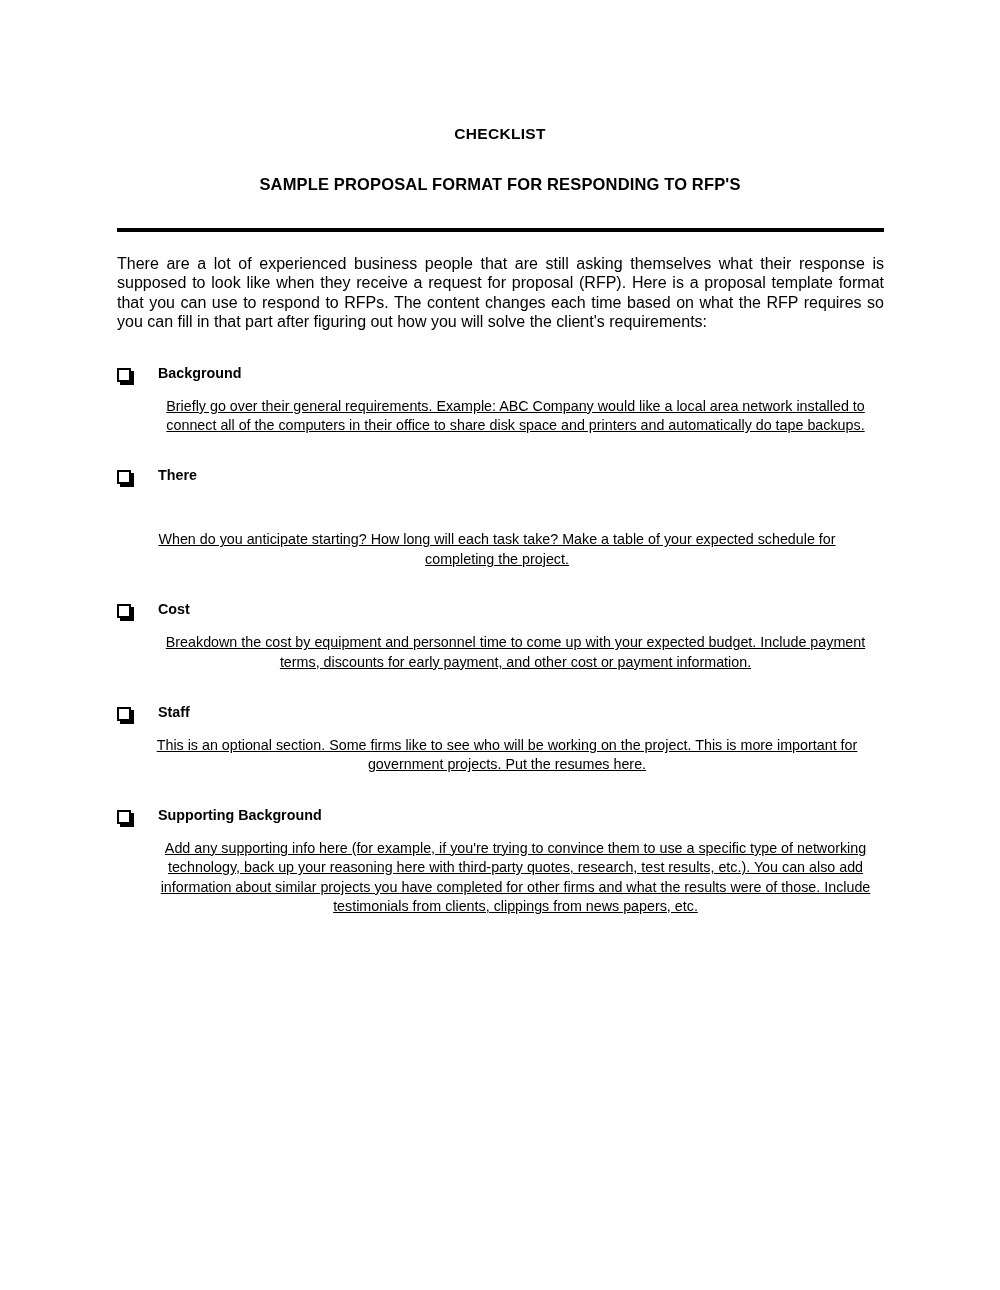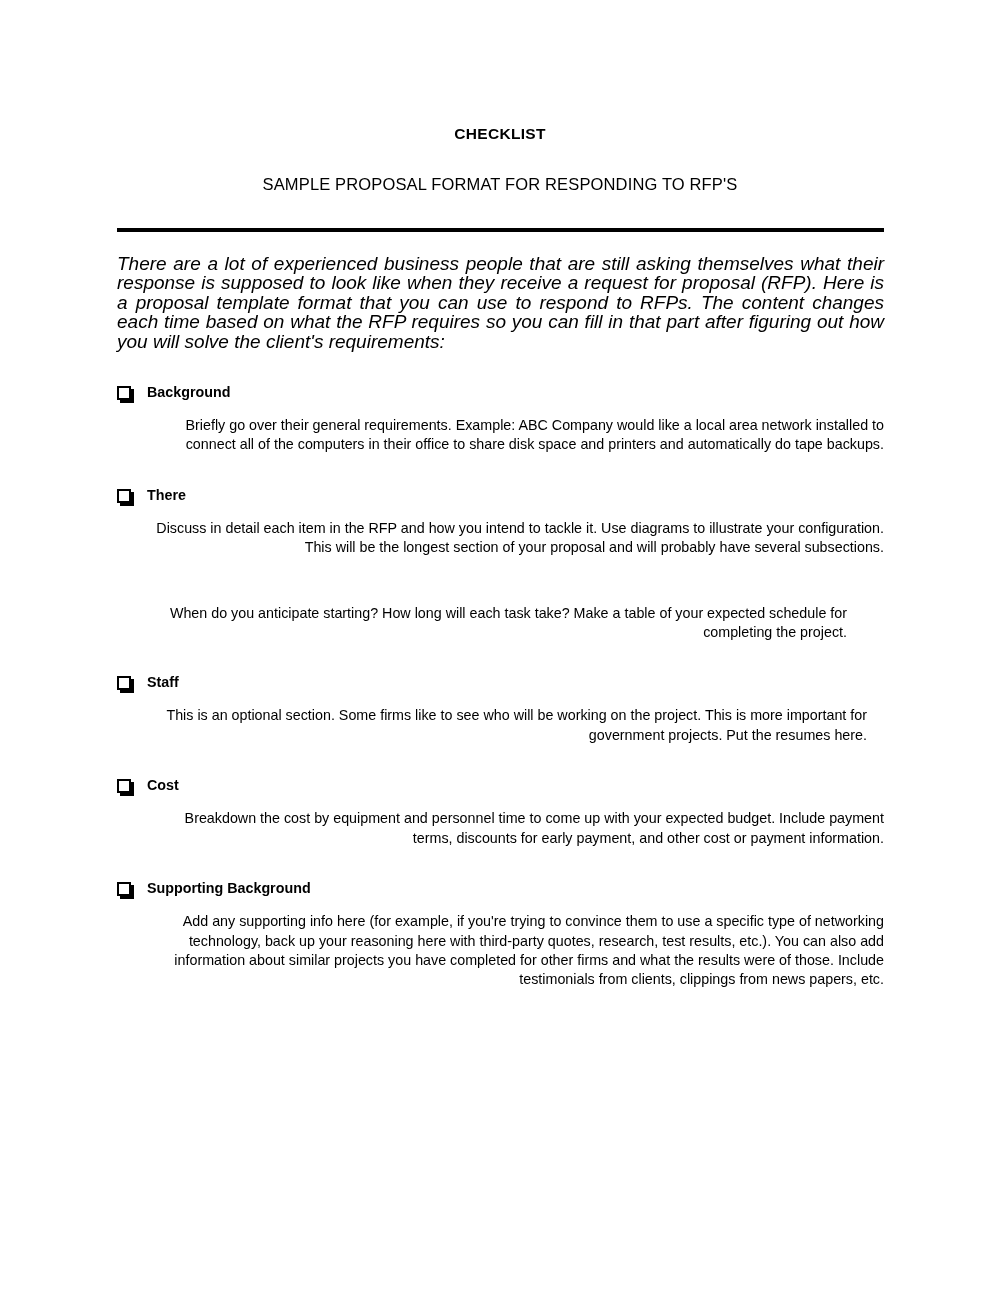--- a/index.html
+++ b/index.html
@@ -33,21 +33,21 @@
   }
   .doc-title {
     font-size: 15.5px;
     font-weight: bold;
     letter-spacing: 0.3px;
     line-height: 20px;
     margin: 0;
   }
   .doc-subtitle {
     font-size: 16.5px;
-    font-weight: normal;
+    font-weight: bold;
     letter-spacing: 0.15px;
     line-height: 21px;
     margin: 0;
     padding-top: 30px;
   }
 
   
   .rule {
     position: absolute;
     left: 117px;
@@ -59,39 +59,38 @@
 
   
   .content {
     position: absolute;
     left: 117px;
     top: 238px;
     width: 767px;
   }
 
   .intro {
-    font-size: 19px;
+    font-size: 16px;
     line-height: 19.4px;
     text-align: justify;
     text-justify: inter-word;
     margin: 0;
-    font-style: italic;
   }
 
   
   .section {
     margin-top: 31px;
   }
   .section:first-of-type {
     margin-top: 0;
   }
   .section-head {
     display: flex;
-    align-items: center;
-    gap: 0;
+    align-items: flex-end;
+    gap: 11px;
   }
   .checkbox-glyph {
     position: relative;
     flex: 0 0 auto;
     width: 14px;
     height: 14px;
     margin-top: 2px;
     margin-right: 16px;
   }
   .checkbox-glyph .shadow {
@@ -113,25 +112,26 @@
     box-sizing: border-box;
   }
   .section-label {
     font-size: 14.3px;
     font-weight: bold;
     line-height: 18px;
   }
   .section-body {
     font-size: 14.3px;
     line-height: 19.4px;
-    text-align: right;
+    text-align: center;
     margin: 0;
     padding-left: 30px;
     padding-top: 15px;
     max-width: 740px;
+    text-decoration: underline;
   }
 
   
   .w-background  { max-width: 742px; }
   .w-scope       { max-width: 745px; }
   .w-schedule    { max-width: 700px; }
   .w-staff       { max-width: 720px; }
   .w-cost        { max-width: 745px; }
   .w-supporting  { max-width: 737px; }
 </style>
@@ -163,47 +163,46 @@
     </div>
 
     <div class="section">
       <div class="section-head">
         <span class="checkbox-glyph">
           <span class="shadow"></span>
             <span class="box"></span>
         </span>
         <span class="section-label">There</span>
       </div>
-      <p class="section-body w-scope">Discuss in detail each item in the RFP and how you intend to tackle it. Use diagrams to illustrate your configuration. This will be the longest section of your proposal and will probably have several subsections.</p>
     </div>
 
     <div class="section">
       <p class="section-body w-schedule">When do you anticipate starting? How long will each task take? Make a table of your expected schedule for completing the project.</p>
     </div>
 
     <div class="section">
       <div class="section-head">
         <span class="checkbox-glyph">
           <span class="shadow"></span>
             <span class="box"></span>
         </span>
+        <span class="section-label">Cost</span>
+      </div>
+      <p class="section-body w-cost">Breakdown the cost by equipment and personnel time to come up with your expected budget. Include payment terms, discounts for early payment, and other cost or payment information.</p>
+    </div>
+
+    <div class="section">
+      <div class="section-head">
+        <span class="checkbox-glyph">
+          <span class="shadow"></span>
+            <span class="box"></span>
+        </span>
         <span class="section-label">Staff</span>
       </div>
       <p class="section-body w-staff">This is an optional section. Some firms like to see who will be working on the project. This is more important for government projects. Put the resumes here.</p>
-    </div>
-
-    <div class="section">
-      <div class="section-head">
-        <span class="checkbox-glyph">
-          <span class="shadow"></span>
-            <span class="box"></span>
-        </span>
-        <span class="section-label">Cost</span>
-      </div>
-      <p class="section-body w-cost">Breakdown the cost by equipment and personnel time to come up with your expected budget. Include payment terms, discounts for early payment, and other cost or payment information.</p>
     </div>
 
     <div class="section">
       <div class="section-head">
         <span class="checkbox-glyph">
           <span class="shadow"></span>
             <span class="box"></span>
         </span>
         <span class="section-label">Supporting Background</span>
       </div>

